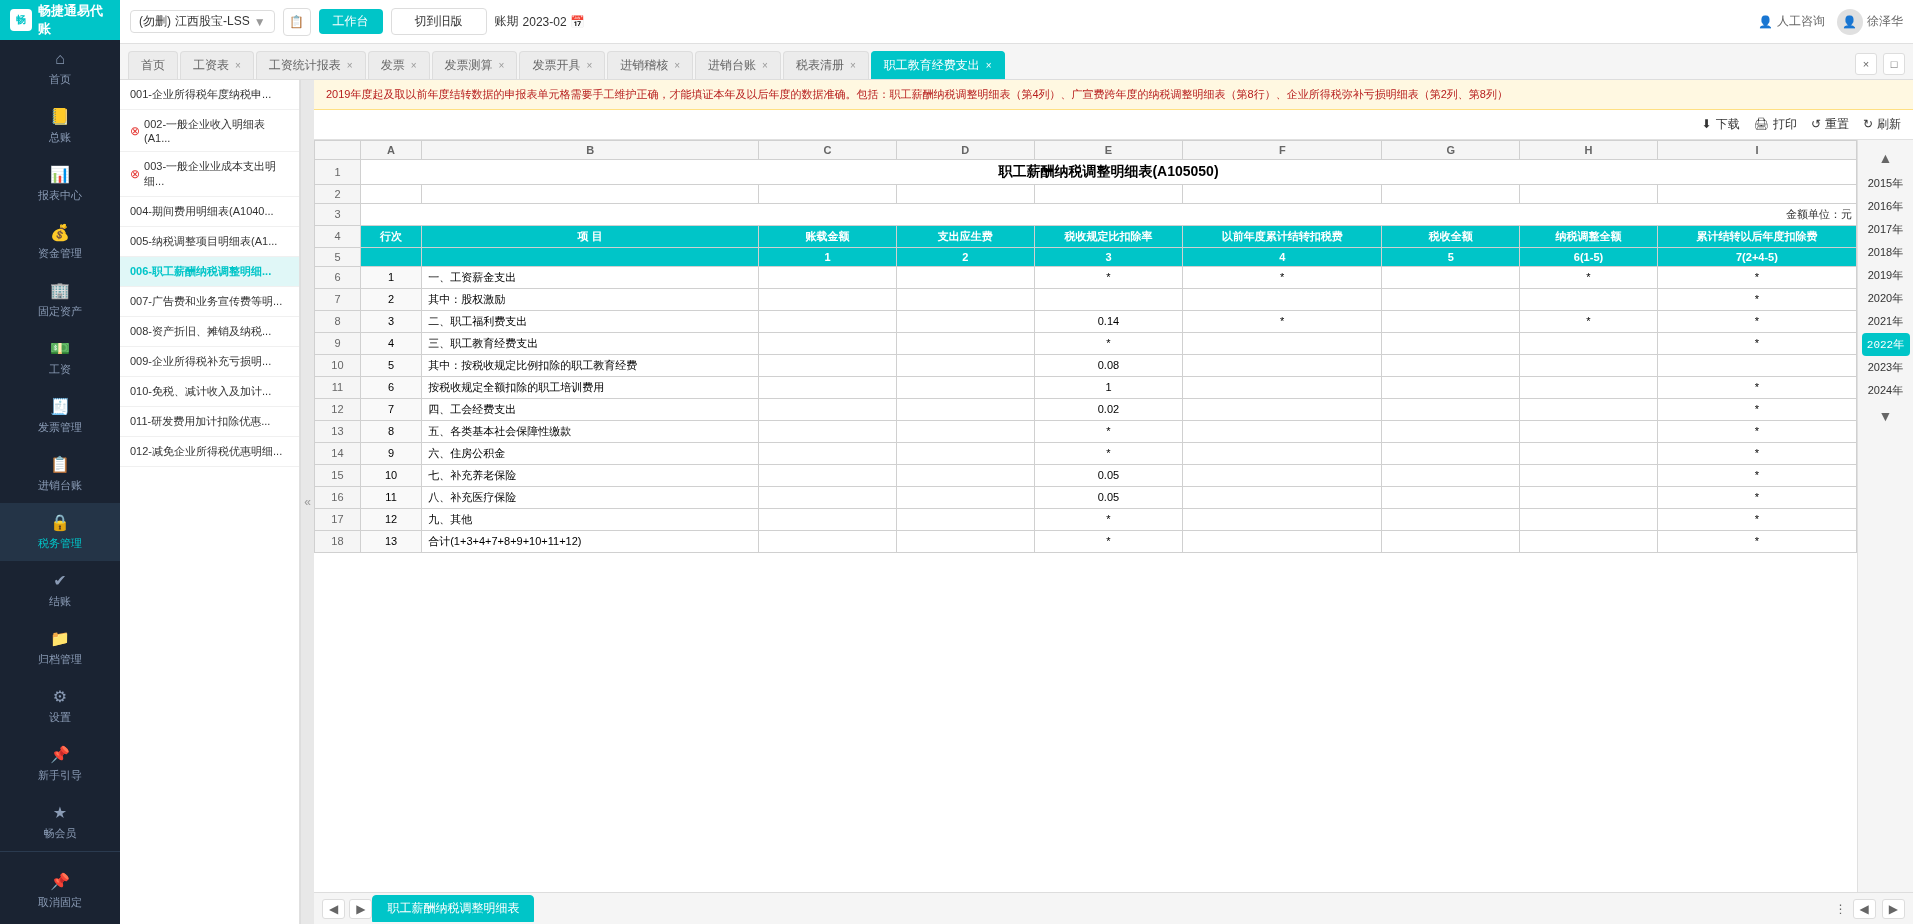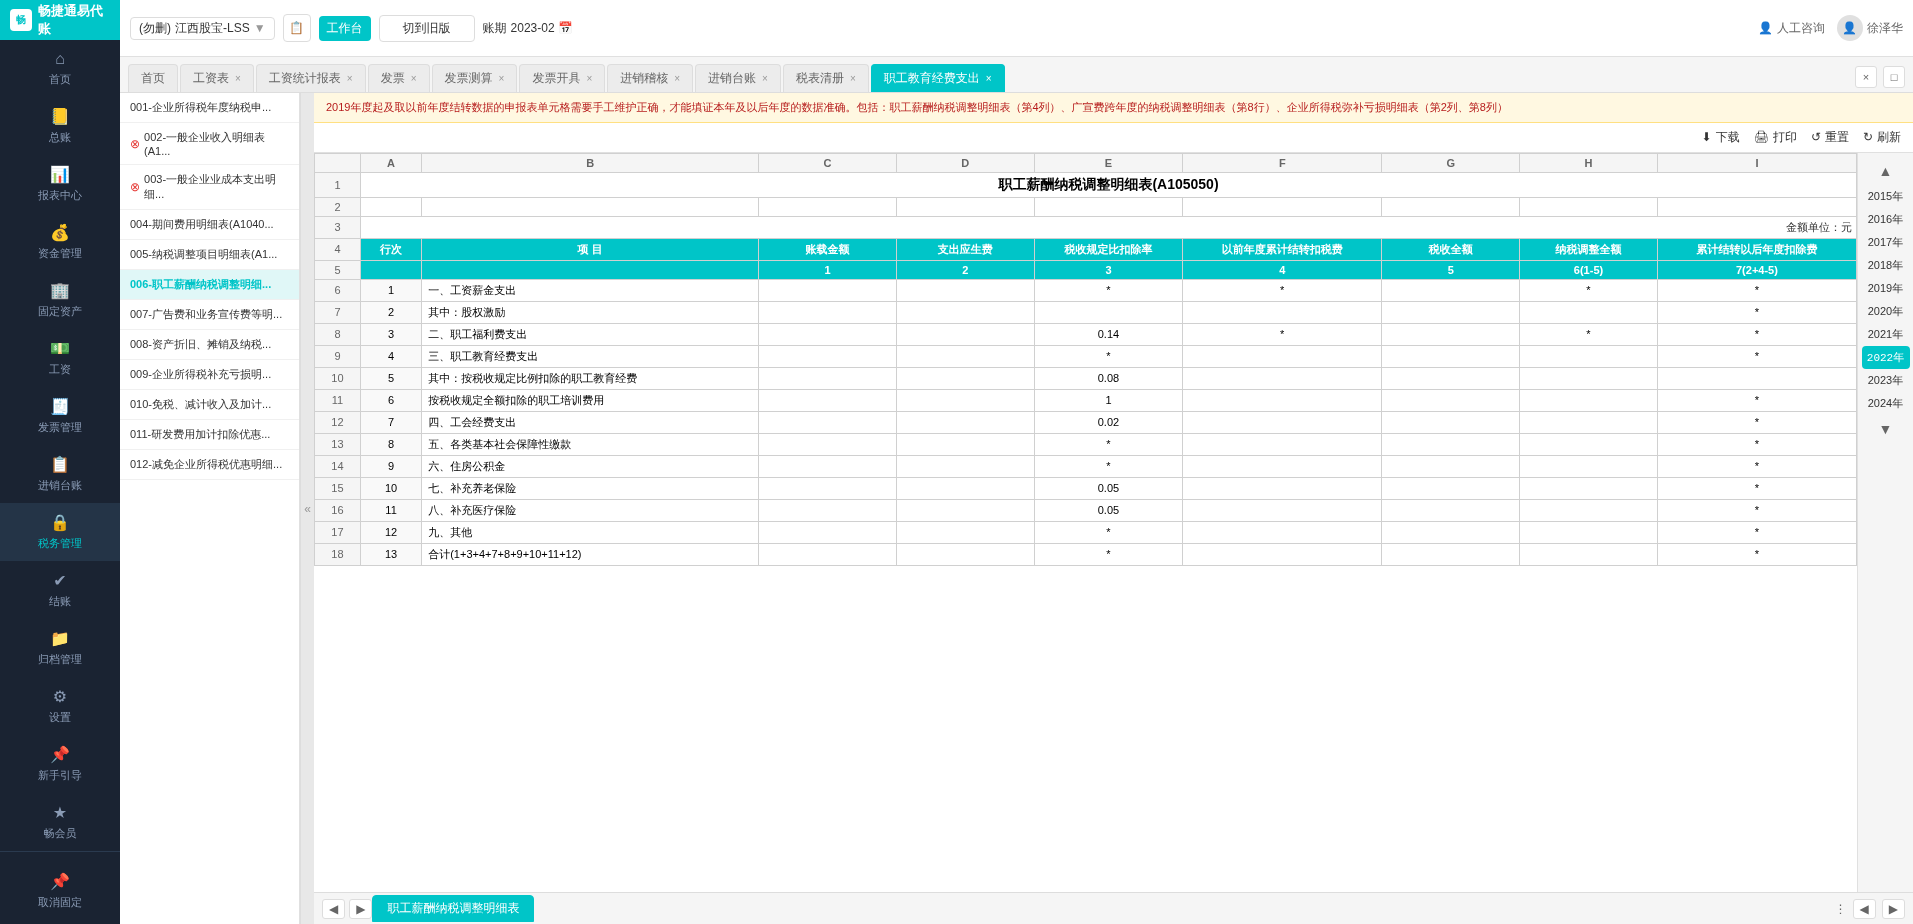--- a/index.html
+++ b/index.html
@@ -12,25 +12,25 @@
     .sidebar-nav { display: flex; flex-direction: column; width: 100%; flex: 1; }
     .sidebar-item { display: flex; flex-direction: column; align-items: center; padding: 10px 0; cursor: pointer; color: #8a9bb5; font-size: 11px; gap: 4px; transition: background 0.2s; }
     .sidebar-item.active { background: #243447; color: #00c5c8; }
     .sidebar-item .si-icon { font-size: 16px; }
     .sidebar-footer { padding: 10px 0; border-top: 1px solid #2a3a4f; width: 100%; }
 
     
     .main-area { flex: 1; display: flex; flex-direction: column; overflow: hidden; }
 
     
-    .topbar { height: 57px; background: #fff; display: flex; align-items: center; padding: 0 10px; gap: 8px; border-bottom: 1px solid #e0e0e0; flex-shrink: 0; }
+    .topbar { height: 44px; background: #fff; display: flex; align-items: center; padding: 0 10px; gap: 8px; border-bottom: 1px solid #e0e0e0; flex-shrink: 0; }
     .topbar-company { display: flex; align-items: center; gap: 4px; border: 1px solid #ddd; border-radius: 4px; padding: 2px 8px; font-size: 12px; color: #333; cursor: pointer; }
     .topbar-company .chevron { color: #999; }
     .topbar-icon-btn { width: 28px; height: 28px; border: 1px solid #ddd; border-radius: 4px; display: flex; align-items: center; justify-content: center; cursor: pointer; color: #666; }
-    .topbar-workbench { background: #00c5c8; color: #fff; border: none; border-radius: 4px; padding: 4px 8px; font-size: 12px; cursor: pointer; }
+    .topbar-workbench { background: #00c5c8; color: #fff; border: none; border-radius: 4px; padding: 4px 14px; font-size: 12px; cursor: pointer; }
     .topbar-oldbtn { background: #fff; color: #333; border: 1px solid #ddd; border-radius: 4px; padding: 4px 23px; font-size: 12px; cursor: pointer; }
     .topbar-period { display: flex; align-items: center; gap: 4px; font-size: 12px; color: #333; }
     .topbar-right { margin-left: auto; display: flex; align-items: center; gap: 12px; }
     .topbar-right-btn { display: flex; align-items: center; gap: 4px; font-size: 12px; color: #666; cursor: pointer; }
     .user-avatar { width: 26px; height: 26px; border-radius: 50%; background: #e0e0e0; display: flex; align-items: center; justify-content: center; font-size: 12px; color: #666; }
 
     
     .tabbar { height: 36px; background: #f5f5f5; display: flex; align-items: flex-end; padding: 0 8px; border-bottom: 1px solid #ddd; flex-shrink: 0; overflow: hidden; }
     .tab { display: flex; align-items: center; gap: 4px; padding: 6px 12px; font-size: 12px; color: #666; cursor: pointer; border: 1px solid #ddd; border-bottom: none; border-radius: 4px 4px 0 0; background: #ececec; margin-right: 2px; height: 28px; white-space: nowrap; }
     .tab.active { background: #00c5c8; color: #fff; border-color: #00c5c8; }

